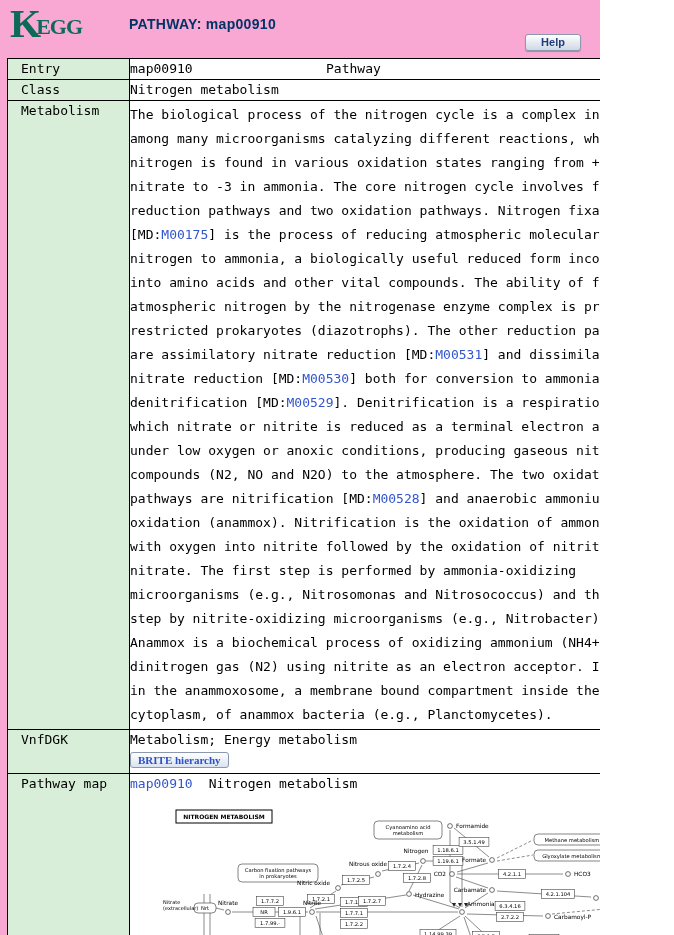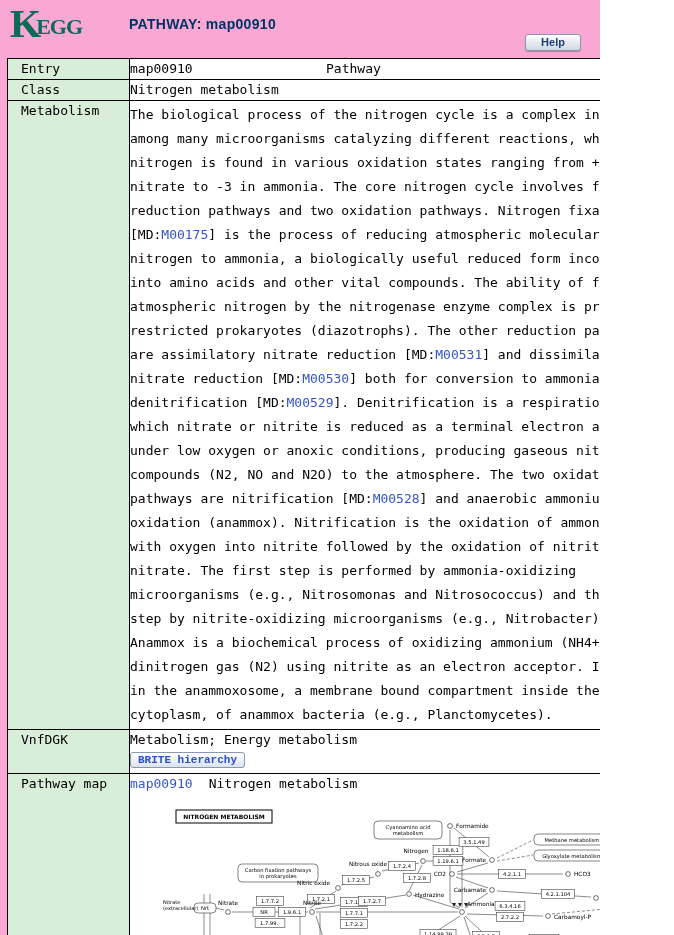--- a/index.html
+++ b/index.html
@@ -15,21 +15,21 @@
     border:1px solid #8a97ad;border-radius:3px;box-shadow:0 1px 1px rgba(0,0,0,.25);cursor:pointer;}
   table.kv{border-collapse:collapse;margin-left:7px;width:660px;table-layout:fixed;background:#fff;}
   .kv th,.kv td{border:1px solid #000;vertical-align:top;}
   .kv th{width:95px;background:#d8eed8;font-family:"DejaVu Sans Mono",monospace;font-weight:normal;
     font-size:13px;text-align:left;padding:2px 13px;}
   .kv td{font-family:"DejaVu Sans Mono",monospace;font-size:13px;line-height:16px;padding:2px 0;color:#000;}
   .entry-id{display:inline-block;width:196px;}
   .desc{line-height:24px;}
   .dlink,a.maplink{color:#3355cc;text-decoration:none;cursor:pointer;}
   .brite-btn{display:inline-block;margin:4px 0 3px;padding:0 7px;height:14px;line-height:14px;
-    font-family:Liberation Mono, monospace;font-size:11px;font-weight:bold;color:#2b50c8;
+    font-family:Liberation Serif, serif;font-size:11px;font-weight:bold;color:#2b50c8;
     background:linear-gradient(#ffffff,#dbe3f0);border:1px solid #8a97ad;border-radius:3px;cursor:pointer;}
   .map-name{margin-left:16px;}
   #map-svg{display:block;margin:12px 0 0 30px;background:#fff;}
   #map-svg text{font-family:"DejaVu Sans",sans-serif;fill:#000;}
 </style>
 </head>
 <body>
 
 <div class="page">
   <div class="topbar">

